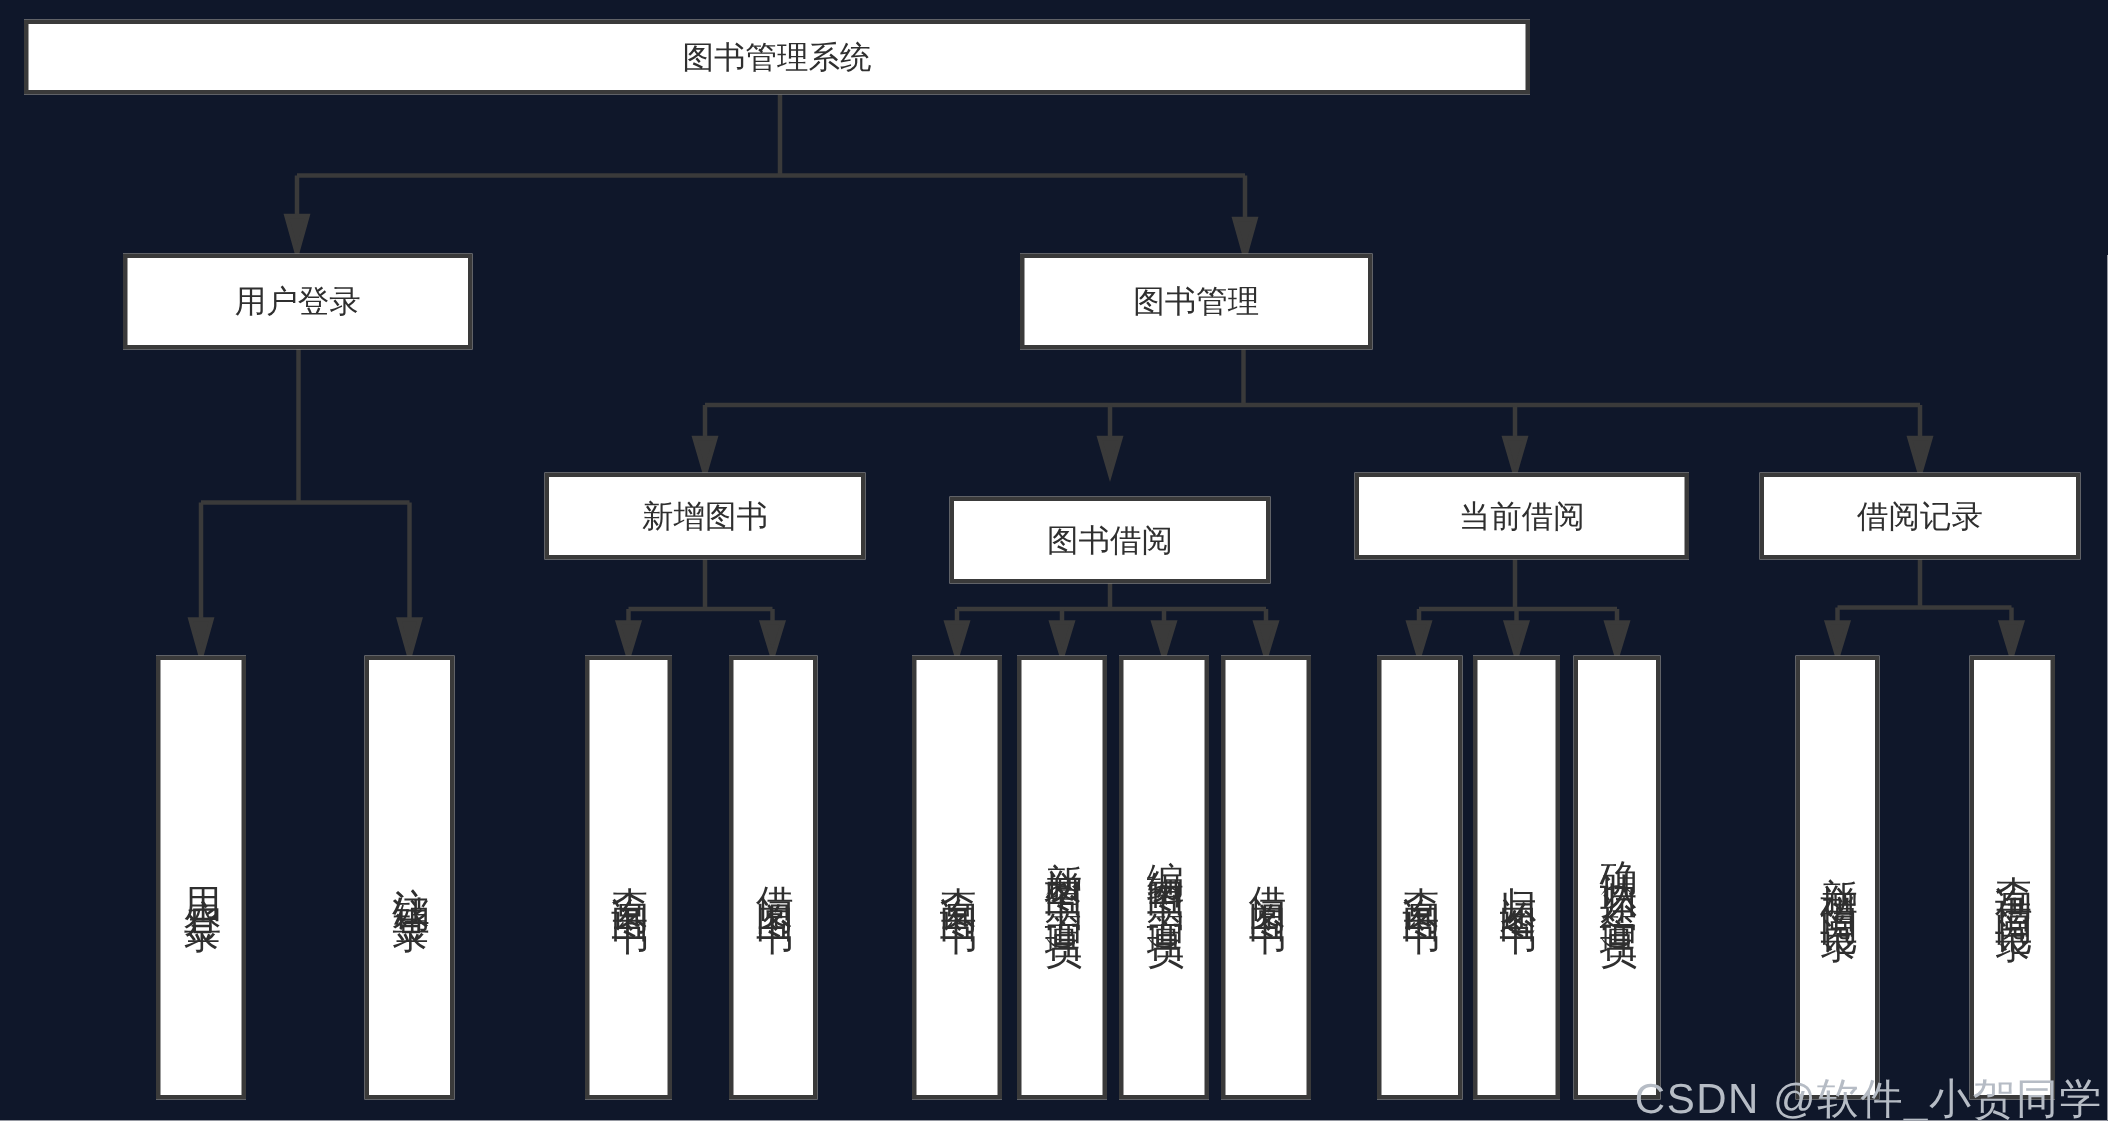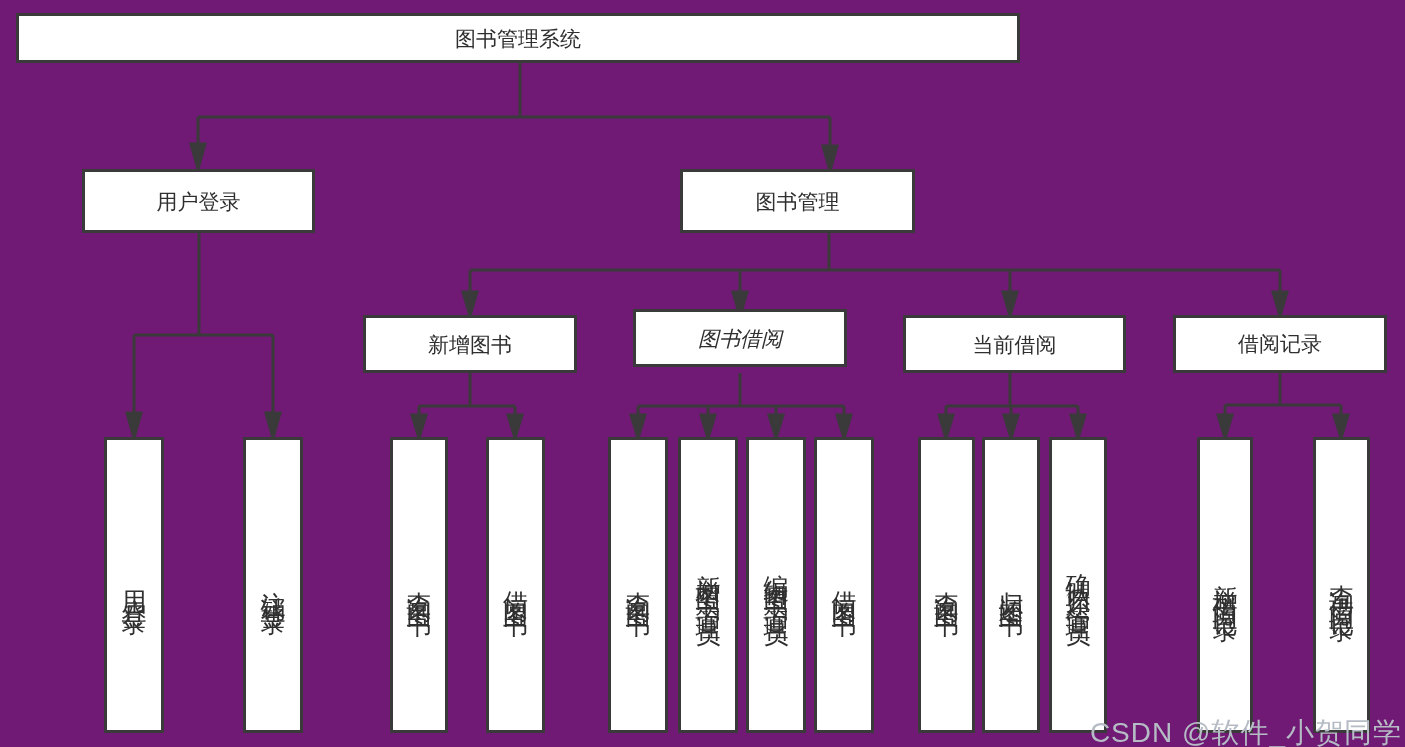--- a/index.html
+++ b/index.html
@@ -1,20 +1,20 @@
 <!DOCTYPE html>
 <html><head>
 <meta charset="utf-8">
 <style>
   html, body { margin: 0; padding: 0; background: #ffffff; }
   .stage {
     position: relative;
     width: 1405px;
     height: 747px;
-    background: #701a75;
+    background: #0f172a;
     font-family: "Liberation Sans", "DejaVu Sans", sans-serif;
     overflow: hidden;
   }
   .connectors {
     position: absolute;
     left: 0; top: 0;
     width: 1405px; height: 747px;
     z-index: 1;
   }
   .node {
@@ -142,21 +142,21 @@
   <div class="node" style="left:82px; top:169px; width:233px; height:64px;">
     <span class="hlabel">用户登录</span>
   </div>
   <div class="node" style="left:680px; top:169px; width:235px; height:64px;">
     <span class="hlabel">图书管理</span>
   </div>
 
   <div class="node" style="left:363px; top:315px; width:214px; height:58px;">
     <span class="hlabel">新增图书</span>
   </div>
-  <div class="node" style="left:633px; top:309px; width:214px; height:58px;font-style:italic;">
+  <div class="node" style="left:633px; top:331px; width:214px; height:58px;">
     <span class="hlabel">图书借阅</span>
   </div>
   <div class="node" style="left:903px; top:315px; width:223px; height:58px;">
     <span class="hlabel">当前借阅</span>
   </div>
   <div class="node" style="left:1173px; top:315px; width:214px; height:58px;font-family:Liberation Serif, serif;">
     <span class="hlabel">借阅记录</span>
   </div>
 
   <div class="node" style="left:104px; top:437px; width:60px; height:296px;">

